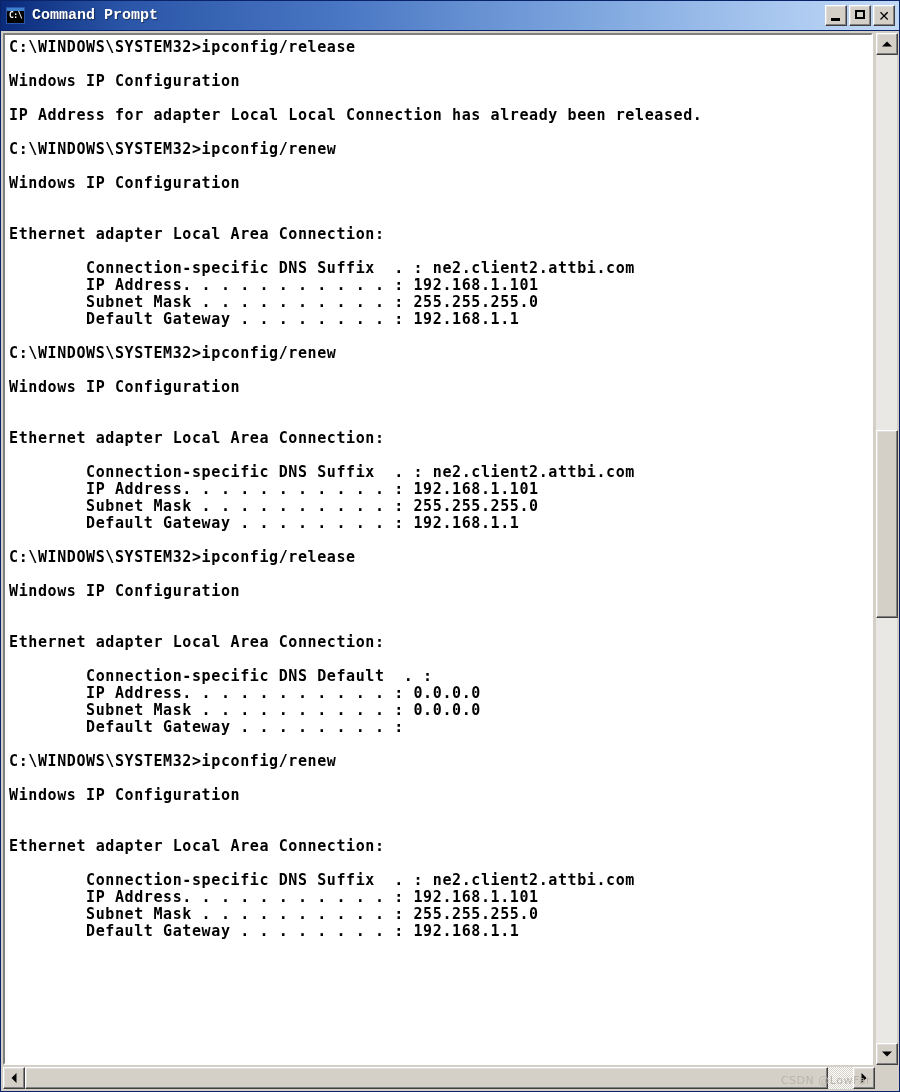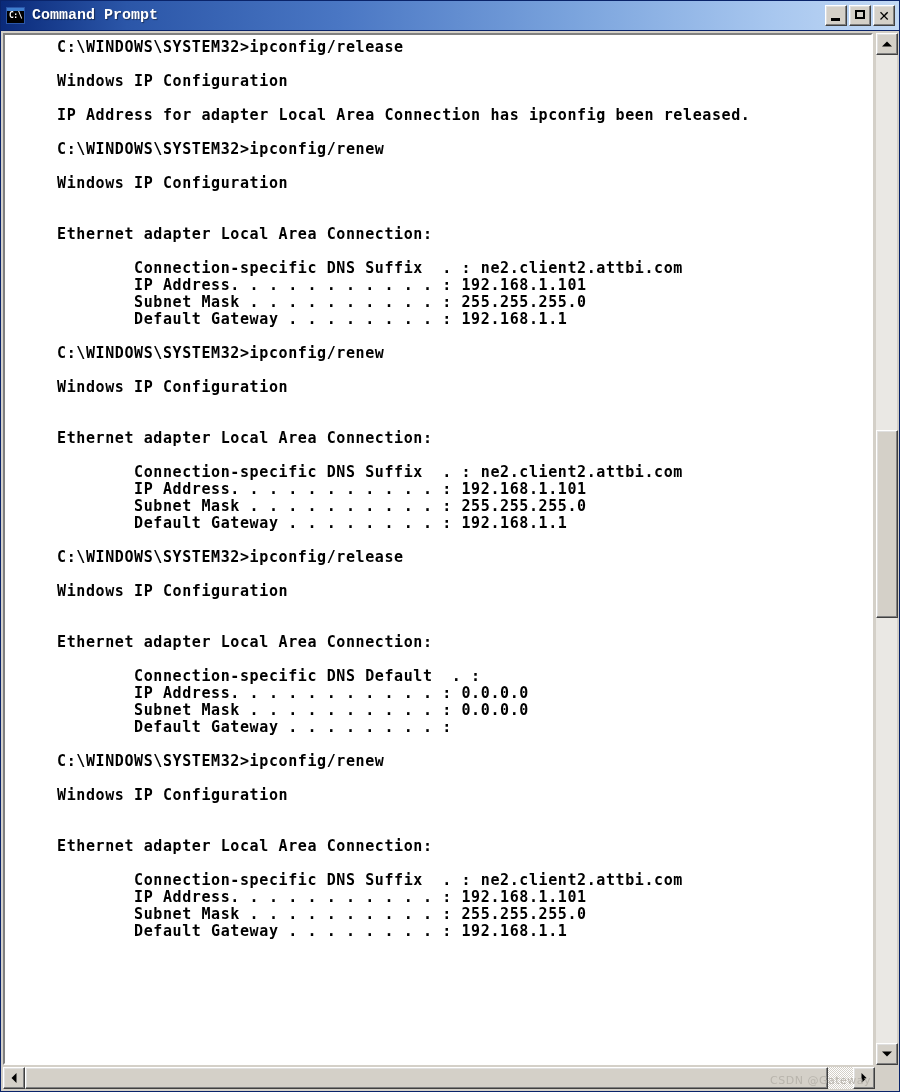--- a/index.html
+++ b/index.html
@@ -157,21 +157,20 @@
     overflow: hidden;
     position: relative;
   }
   .console {
     position: absolute;
     left: 0; top: 0; right: 0; bottom: 0;
     background: #ffffff;
     padding: 4px 0 0 4px;
     box-sizing: border-box;
     overflow: hidden;
-    margin-left: 48px;
   }
   .line {
     font-family: "DejaVu Sans Mono", "Liberation Mono", monospace;
     font-size: 15px;
     font-weight: bold;
     color: #000000;
     white-space: pre;
     line-height: 17px;
     height: 17px;
     letter-spacing: 0.6px;
@@ -320,21 +319,21 @@
   <div class="client">
 
     <div class="client-row">
 
       <div class="console-outer">
         <div class="console" id="console-body">
             <div class="line">C:\WINDOWS\SYSTEM32&gt;ipconfig/release</div>
             <div class="line blank">&nbsp;</div>
             <div class="line">Windows IP Configuration</div>
             <div class="line blank">&nbsp;</div>
-            <div class="line">IP Address for adapter Local Area Connection has ipconfig been released.</div>
+            <div class="line">IP Address for adapter Local Local Connection has already been released.</div>
             <div class="line blank">&nbsp;</div>
             <div class="line">C:\WINDOWS\SYSTEM32&gt;ipconfig/renew</div>
             <div class="line blank">&nbsp;</div>
             <div class="line">Windows IP Configuration</div>
             <div class="line blank">&nbsp;</div>
             <div class="line blank">&nbsp;</div>
             <div class="line">Ethernet adapter Local Area Connection:</div>
             <div class="line blank">&nbsp;</div>
             <div class="line">        Connection-specific DNS Suffix  . : ne2.client2.attbi.com</div>
             <div class="line">        IP Address. . . . . . . . . . . : 192.168.1.101</div>
@@ -402,15 +401,15 @@
         <div class="hthumb" id="hthumb" style="left: 0%; width: 97%;"></div>
       </div>
       <div class="sb-btn">
         <span class="arrow right"></span>
       </div>
       <div class="corner"></div>
     </div>
 
   </div>
 
-  <div class="watermark">CSDN @Gateway</div>
+  <div class="watermark">CSDN @LowFar</div>
 
 </div>
 
 </body></html>

